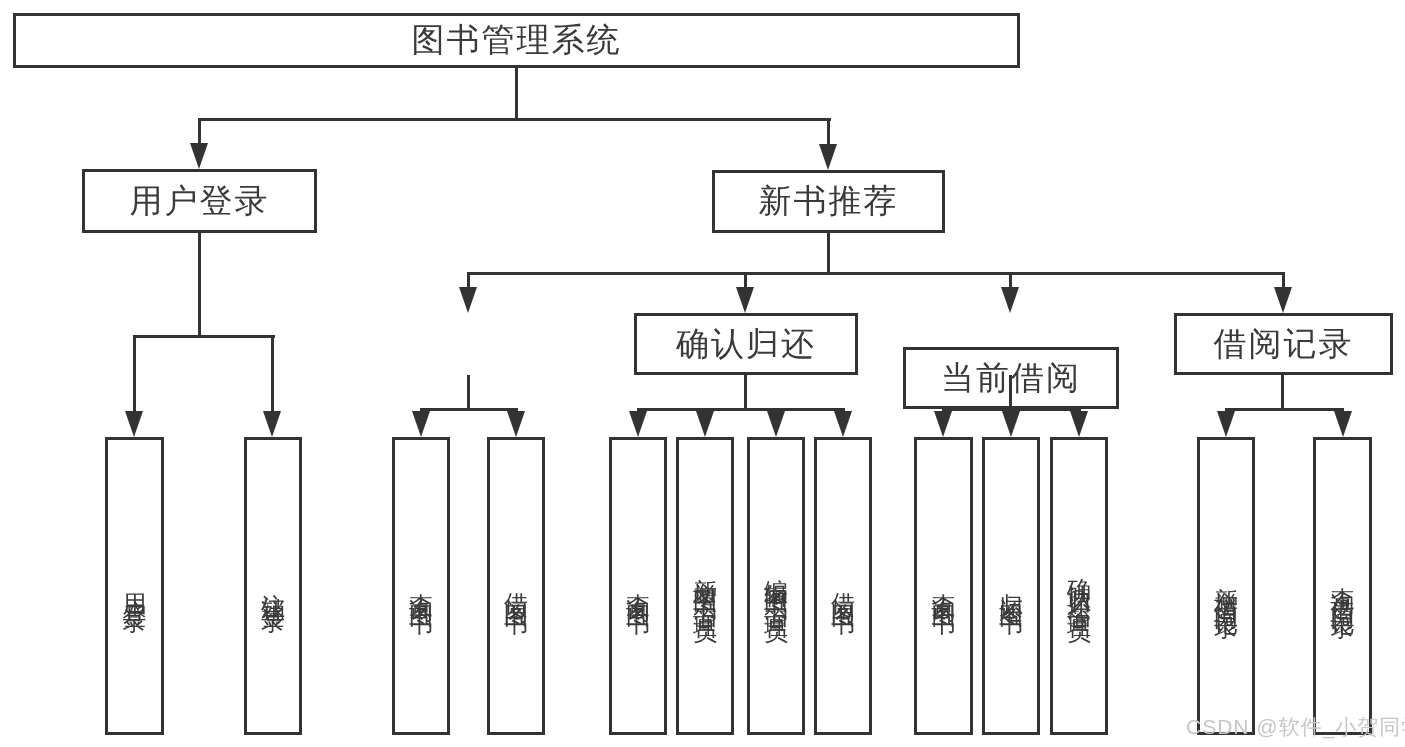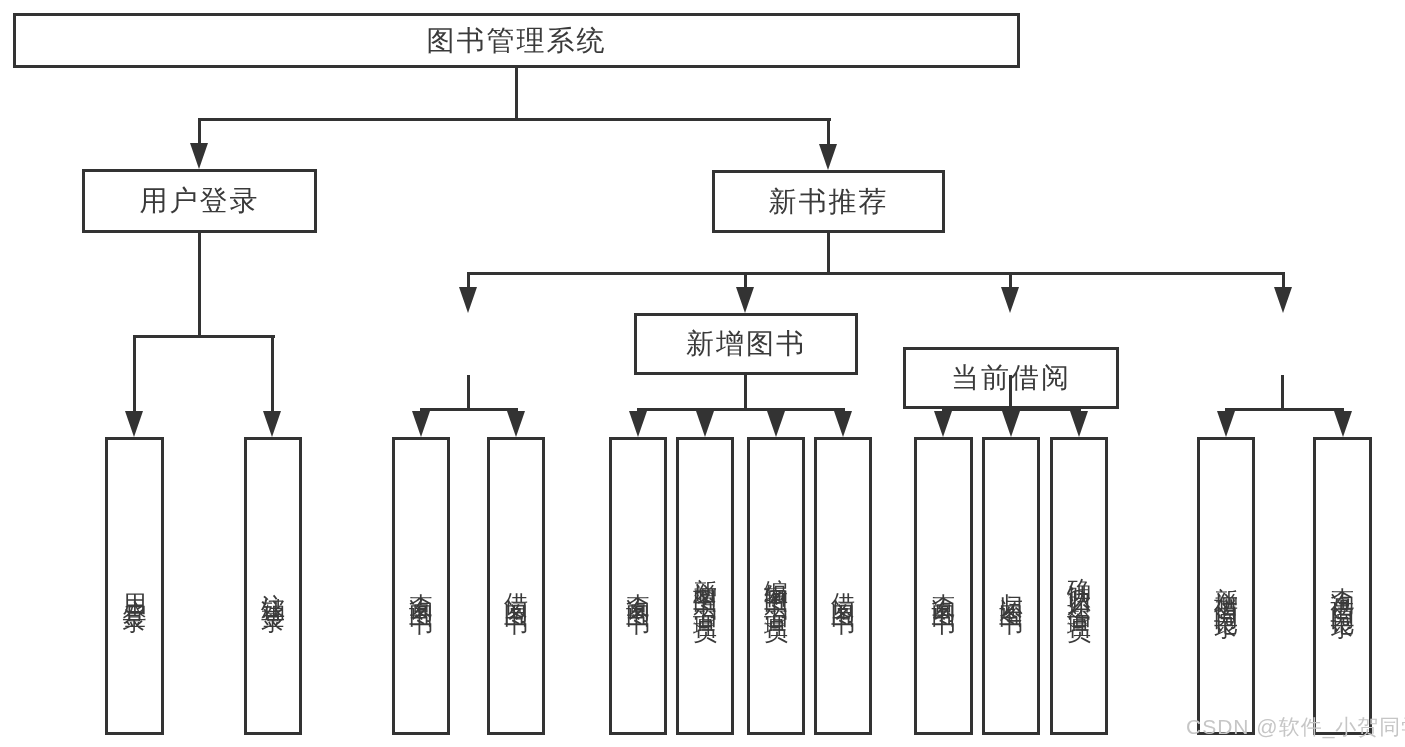--- a/index.html
+++ b/index.html
@@ -19,21 +19,21 @@
     position:absolute;
     box-sizing:border-box;
     border:3px solid var(--line);
     background:#ffffff;
     display:flex;
     align-items:center;
     justify-content:center;
     color:var(--text);
   }
   .box .lbl{
-    font-size:28px;
+    font-size:33px;
     letter-spacing:2px;
     white-space:nowrap;
   }
   .box .vlbl{
     writing-mode:vertical-rl;
     text-orientation:mixed;
     font-size:24px;
     letter-spacing:6px;
     line-height:1;
   }
@@ -90,24 +90,27 @@
   <div class="vline" style="left:467px;top:275px;width:3px;height:12px;"></div>
   <div class="arrow" style="left:459px;top:287px;"></div>
   <div class="vline" style="left:744px;top:275px;width:3px;height:12px;"></div>
   <div class="arrow" style="left:736px;top:287px;"></div>
   <div class="vline" style="left:1009px;top:275px;width:3px;height:12px;"></div>
   <div class="arrow" style="left:1001px;top:287px;"></div>
   <div class="vline" style="left:1282px;top:275px;width:3px;height:12px;"></div>
   <div class="arrow" style="left:1274px;top:287px;"></div>
 
   <div class="box" style="left:634px;top:313px;width:224px;height:62px;">
-    <span class="lbl">新增图书</span>
+    <span class="lbl">确认归还</span>
   </div>
   <div class="box" style="left:903px;top:313px;width:216px;height:62px;margin-top:34px;">
     <span class="lbl">当前借阅</span>
+  </div>
+  <div class="box" style="left:1174px;top:313px;width:219px;height:62px;">
+    <span class="lbl">借阅记录</span>
   </div>
 
   <div class="vline" style="left:467px;top:375px;width:3px;height:36px;"></div>
   <div class="hline" style="left:420px;top:408px;width:98px;height:3px;"></div>
   <div class="arrow" style="left:412px;top:411px;"></div>
   <div class="arrow" style="left:507px;top:411px;"></div>
 
   <div class="vline" style="left:744px;top:375px;width:3px;height:36px;"></div>
   <div class="hline" style="left:637px;top:408px;width:208px;height:3px;"></div>
   <div class="arrow" style="left:629px;top:411px;"></div>

